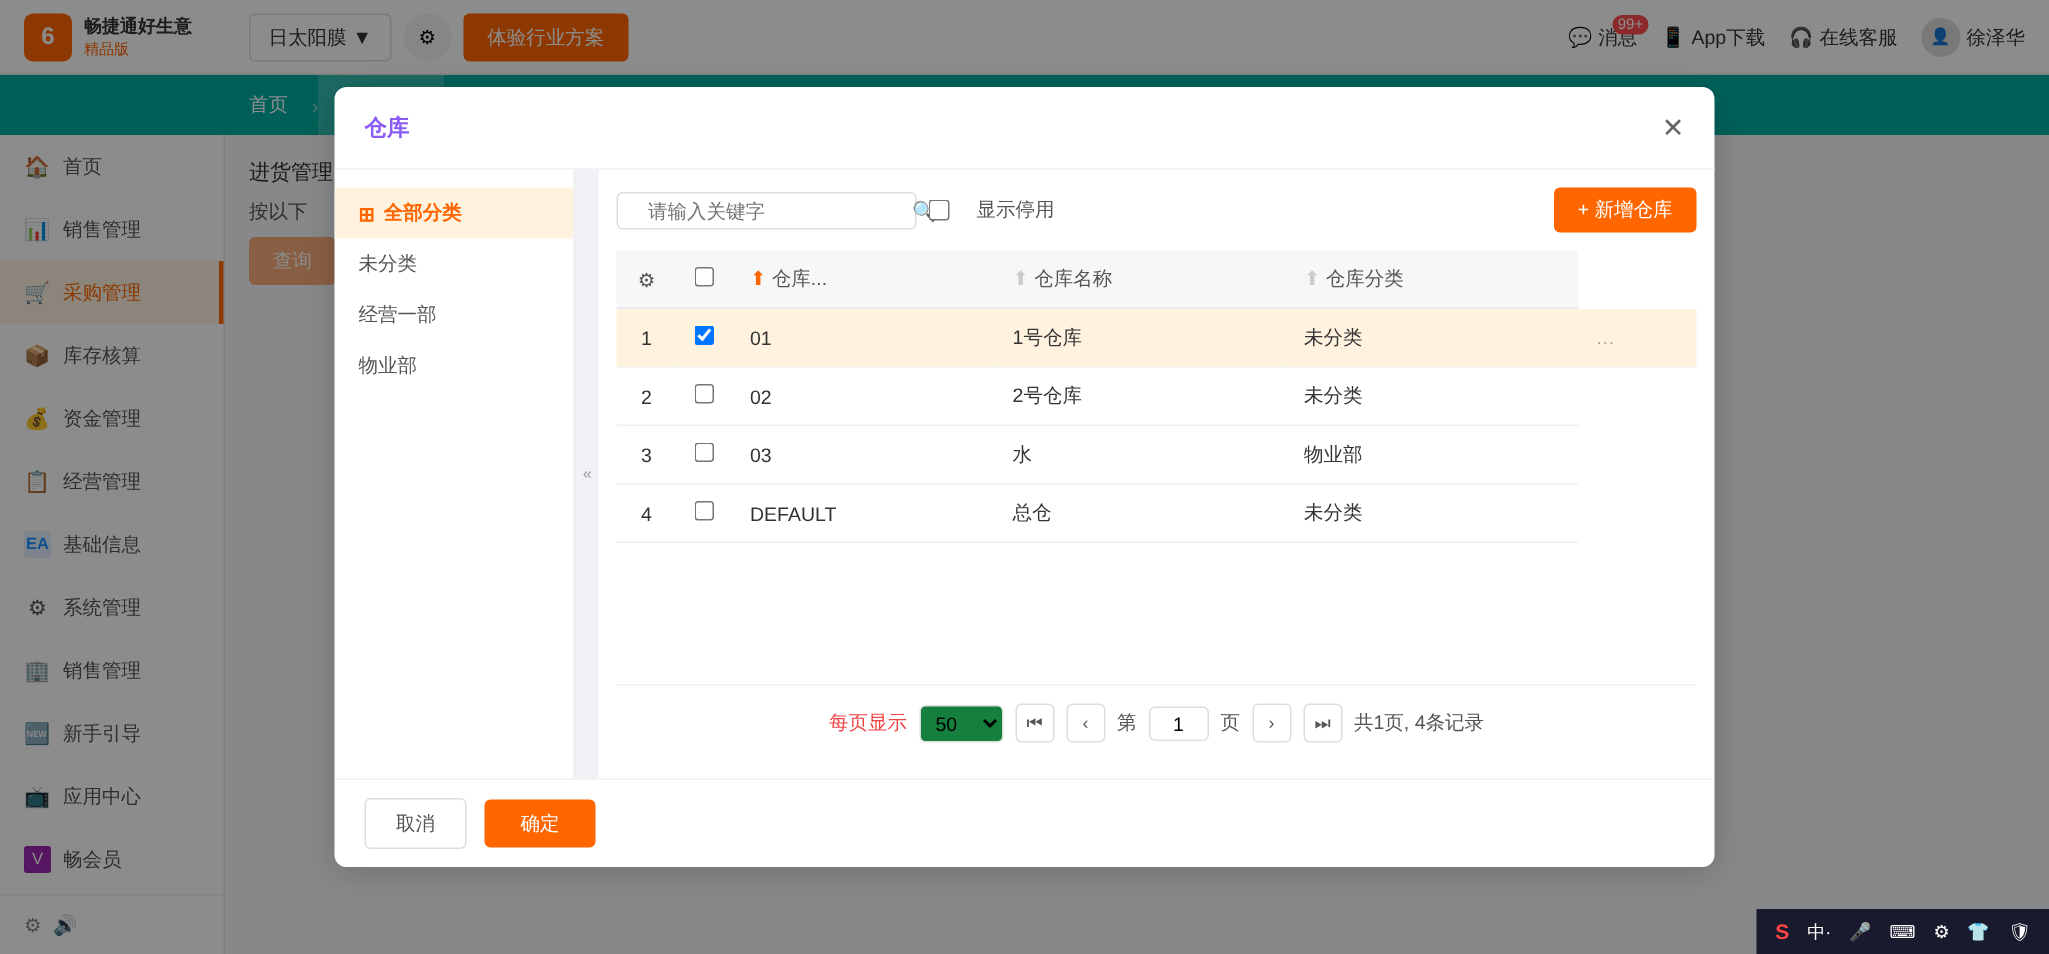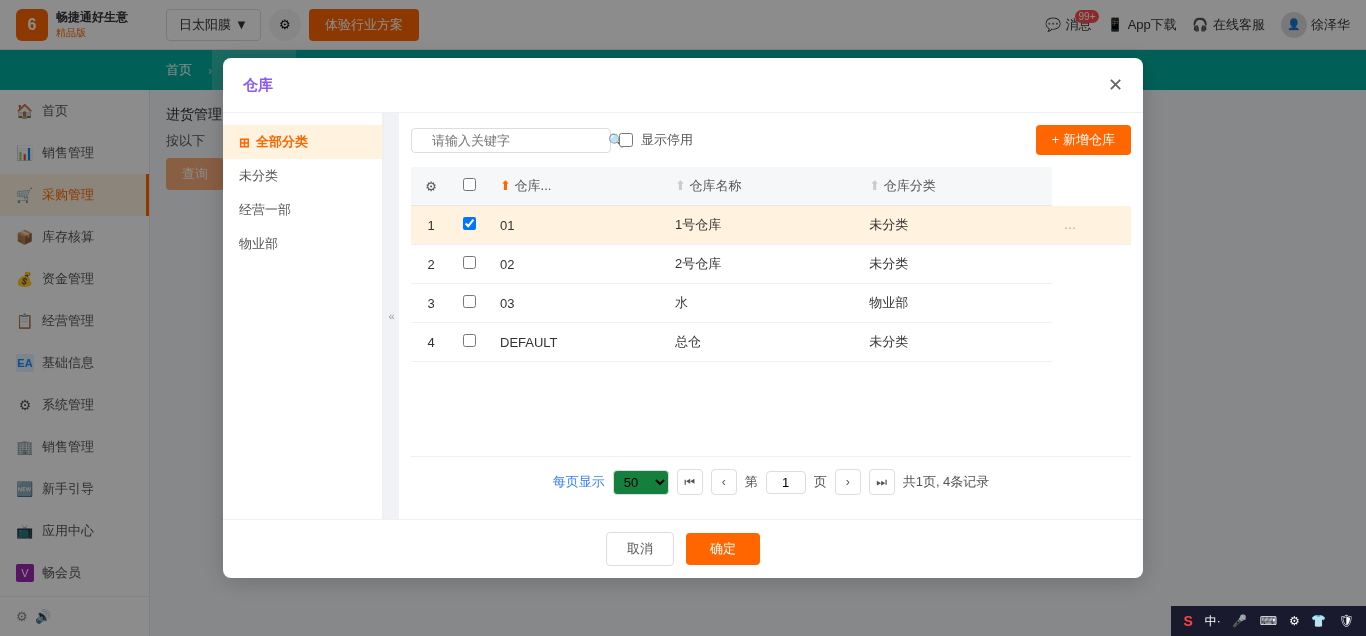--- a/index.html
+++ b/index.html
@@ -128,21 +128,21 @@
     }
     .search-input-wrap {
       display: flex; align-items: center;
       border: 1px solid #ddd; border-radius: 4px;
       padding: 4px 8px; background: #fff; width: 200px;
     }
     .search-input {
       border: none; outline: none; font-size: 13px; flex: 1; background: transparent; margin-left: 12px;
     }
     .search-icon { color: #aaa; cursor: pointer; }
-    .show-disabled { display: flex; align-items: center; gap: 8px; color: #555; }
+    .show-disabled { display: flex; align-items: center; gap: 18px; color: #555; }
     .show-disabled input[type=checkbox] { width: 14px; height: 14px; }
     .add-btn {
       background: #ff6600; color: white; border: none;
       padding: 6px 16px; border-radius: 4px; cursor: pointer;
       font-size: 13px; margin-left: auto;
     }
 
     
     .data-table { width: 100%; border-collapse: collapse; font-size: 13px; }
     .data-table th {
@@ -155,41 +155,41 @@
     }
     .data-table tr.selected td { background: #fff3e0; }
     .th-center { text-align: center !important; }
     .td-center { text-align: center; }
 
     
     .pagination {
       display: flex; align-items: center; justify-content: center;
       padding: 12px; gap: 8px; border-top: 1px solid #f0f0f0; margin-top: auto;
     }
-    .page-size-label { color: #3b82f6; }
+    .page-size-label { color: #ef4444; }
     .page-size-select {
       border: 1px solid #ddd; border-radius: 4px; padding: 3px 6px;
       font-size: 13px; background: #15803d;
     }
     .page-nav-btn {
       width: 26px; height: 26px; border: 1px solid #ddd; border-radius: 4px;
       background: #fff; cursor: pointer; display: flex; align-items: center; justify-content: center;
       font-size: 12px; color: #555;
     }
     .page-nav-btn:disabled { color: #ccc; cursor: not-allowed; }
     .page-input {
       width: 40px; border: 1px solid #ddd; border-radius: 4px;
       padding: 3px 6px; text-align: center; font-size: 13px;
     }
     .page-total { color: #555; }
 
     
     .modal-footer {
       padding: 12px 20px; border-top: 1px solid #f0f0f0;
-      display: flex; align-items: center; justify-content: center; gap: 12px;
+      display: flex; align-items: center; justify-content: flex-start; gap: 12px;
     }
     .cancel-btn {
       padding: 7px 20px; border: 1px solid #ddd; border-radius: 4px;
       background: #fff; cursor: pointer; color: #555; font-size: 13px;
     }
     .confirm-btn {
       padding: 7px 24px; background: #ff6600; border: none; border-radius: 4px;
       color: white; cursor: pointer; font-size: 13px;
     }
 

